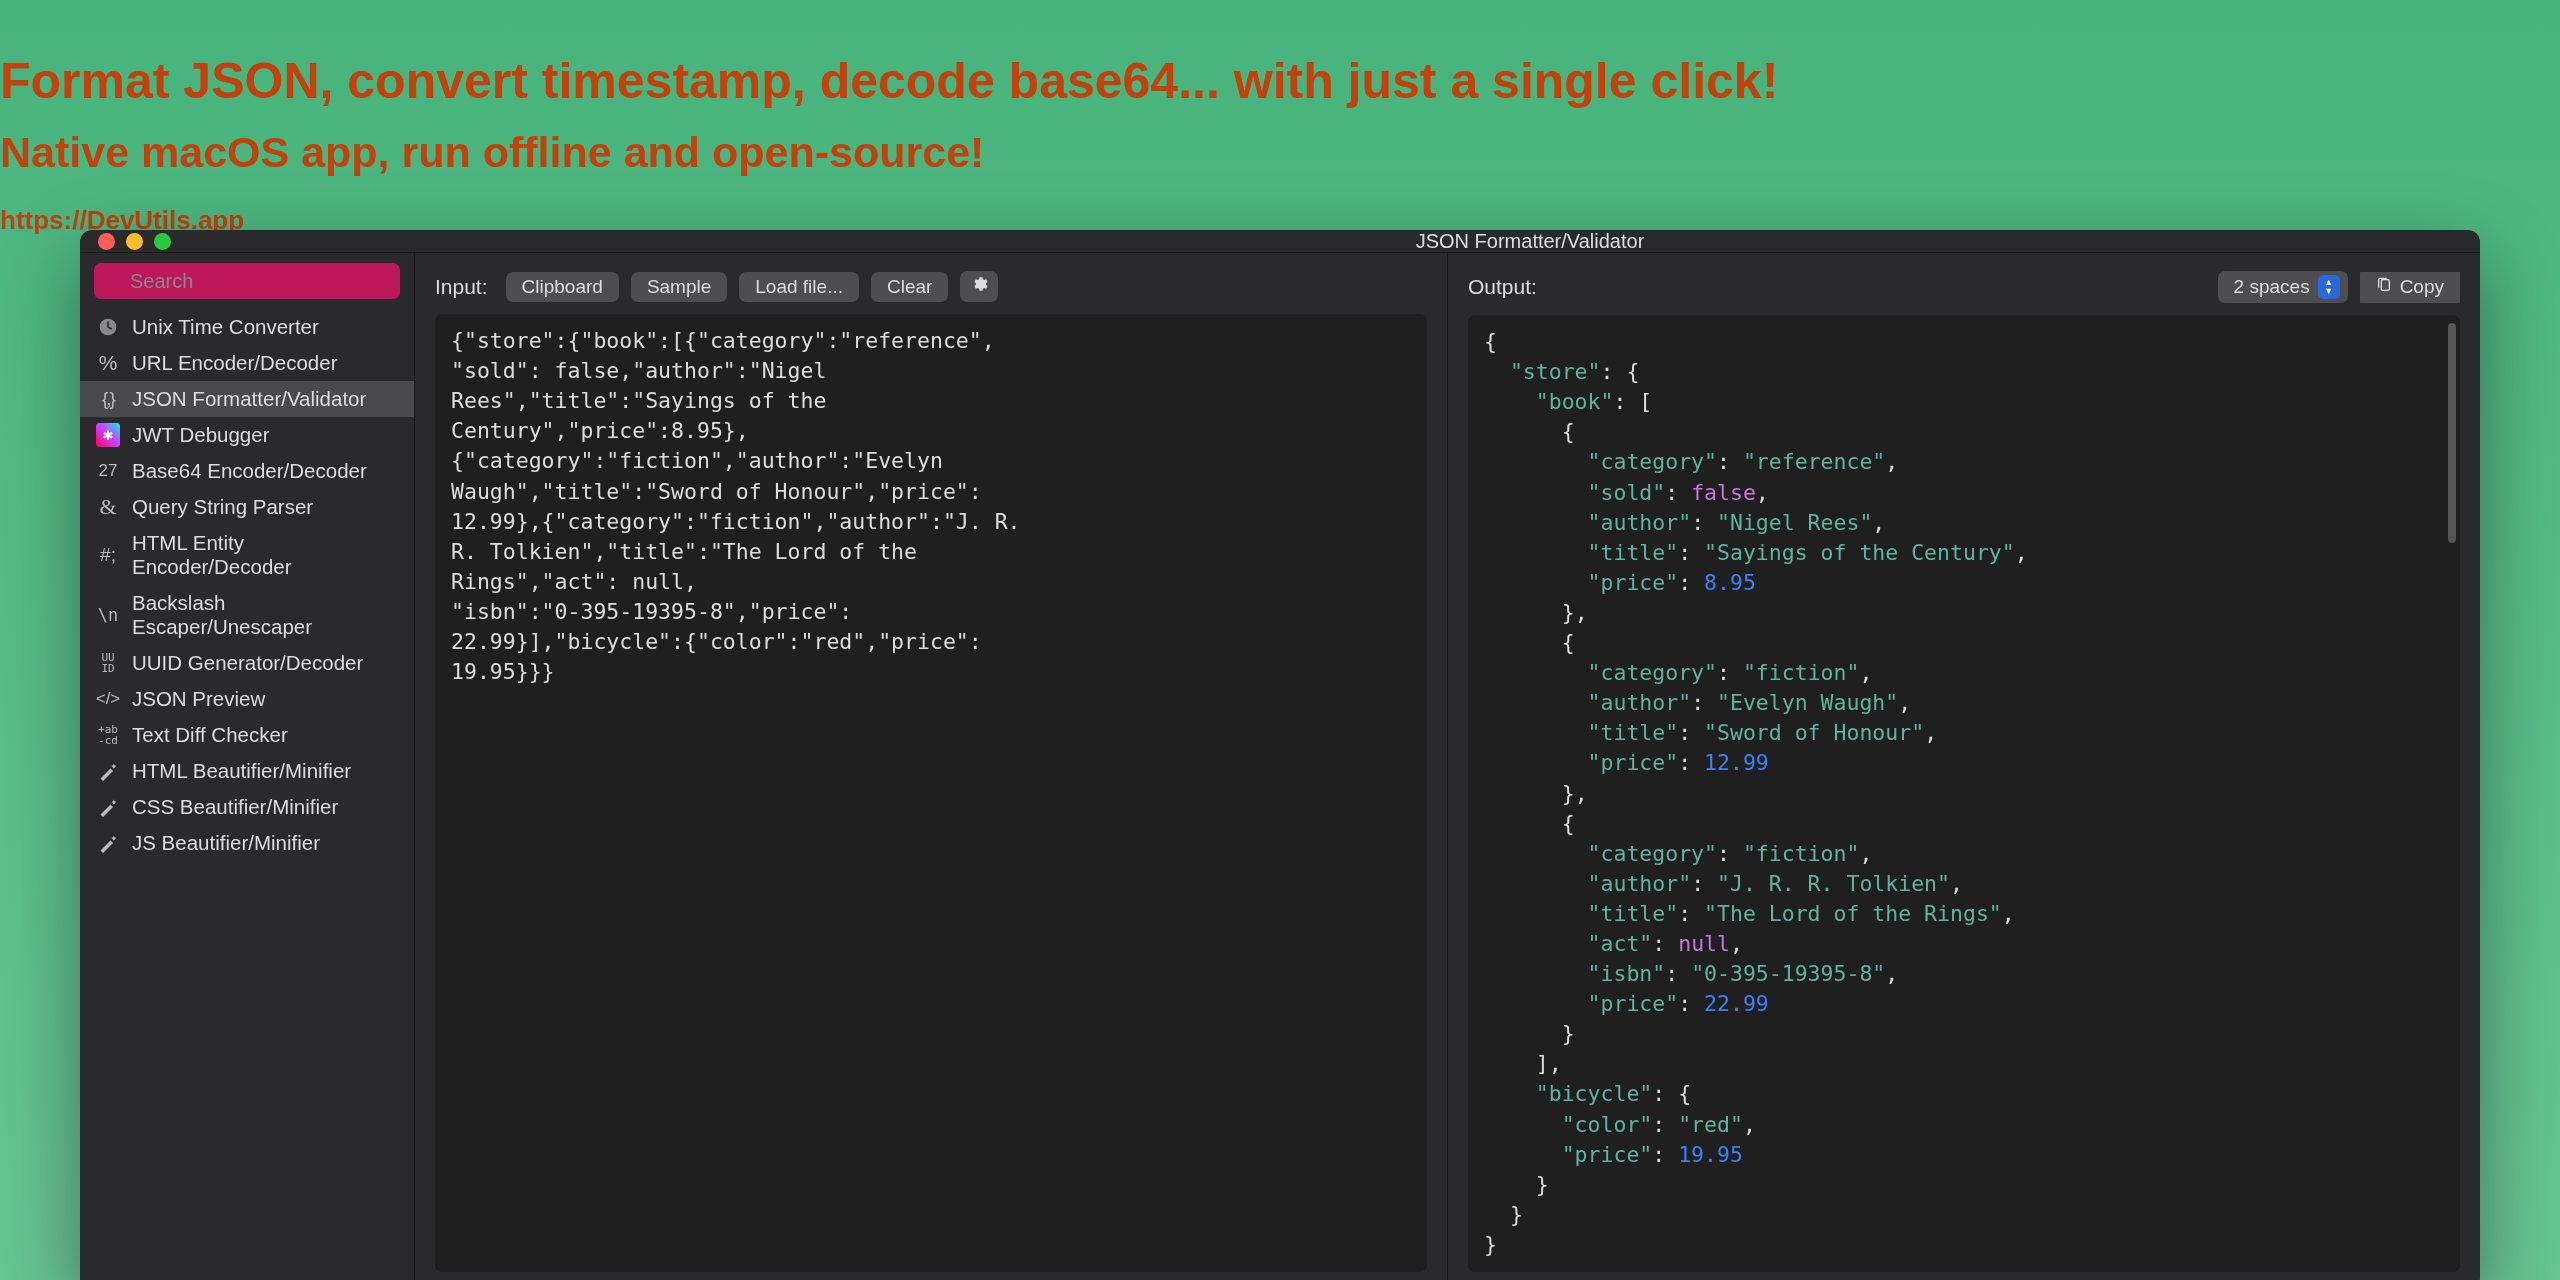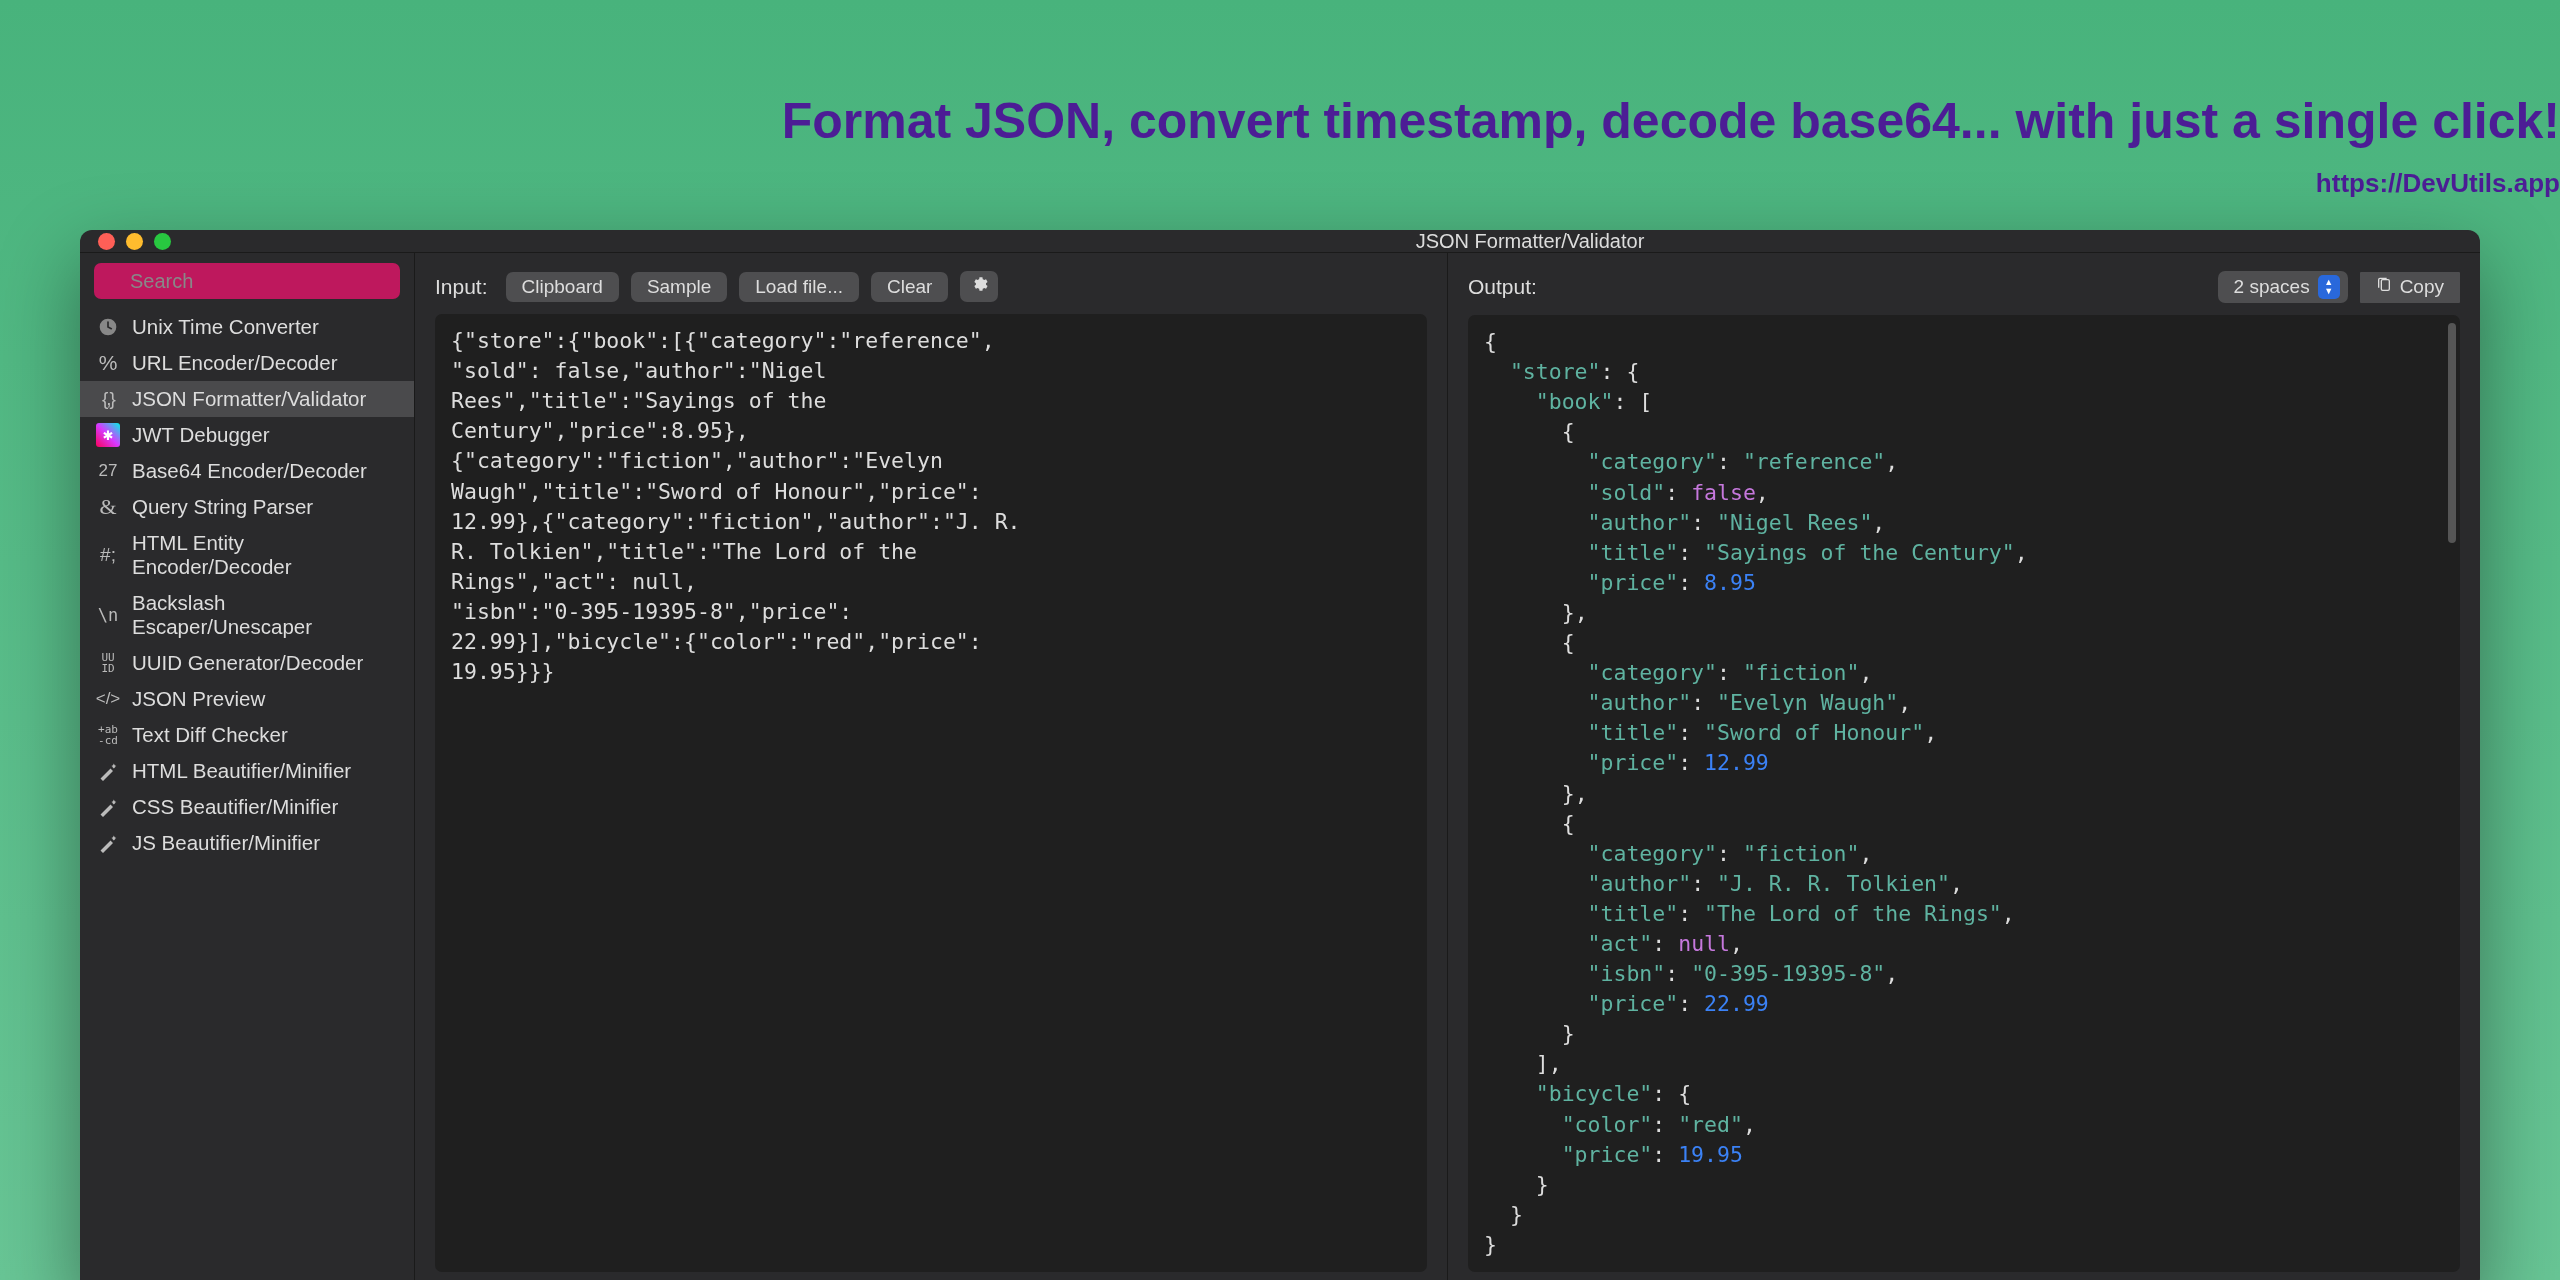--- a/index.html
+++ b/index.html
@@ -5,24 +5,23 @@
 * { margin: 0; padding: 0; box-sizing: border-box; }
 body {
   width: 2560px;
   height: 1280px;
   background: linear-gradient(180deg, #48b37c 0%, #68c595 100%);
   font-family: -apple-system, BlinkMacSystemFont, "Segoe UI", sans-serif;
   overflow: hidden;
   position: relative;
 }
 .hero {
-  text-align: right;
-  color: #4c1d95;
+  text-align: left;
+  color: #c2410c;
   padding-top: 52px;
-  margin-top: 40px;
 }
 .hero h1 {
   font-size: 50px;
   font-weight: 700;
   margin-bottom: 18px;
 }
 .hero h2 {
   font-size: 43px;
   font-weight: 700;
   margin-bottom: 28px;
@@ -258,20 +257,21 @@
 .tok-str { color: #5fb3a1; }
 .tok-num { color: #3b82f6; }
 .tok-bool { color: #c678dd; }
 .tok-null { color: #c678dd; }
 </style>
 </head>
 <body>
 
 <div class="hero">
   <h1>Format JSON, convert timestamp, decode base64... with just a single click!</h1>
+  <h2>Native macOS app, run offline and open-source!</h2>
   <div class="url">https://DevUtils.app</div>
 </div>
 
 <div class="window">
   <div class="titlebar">
     <div class="traffic-lights">
       <div class="light red"></div>
       <div class="light yellow"></div>
       <div class="light green"></div>
     </div>

